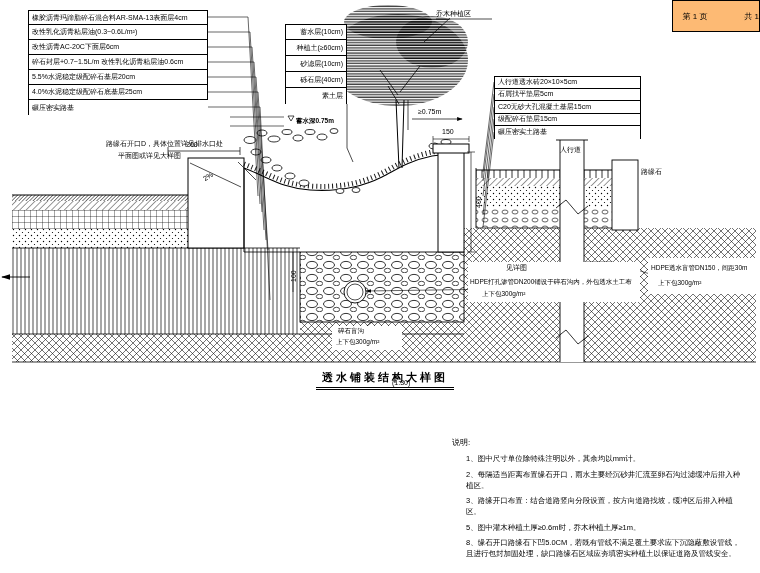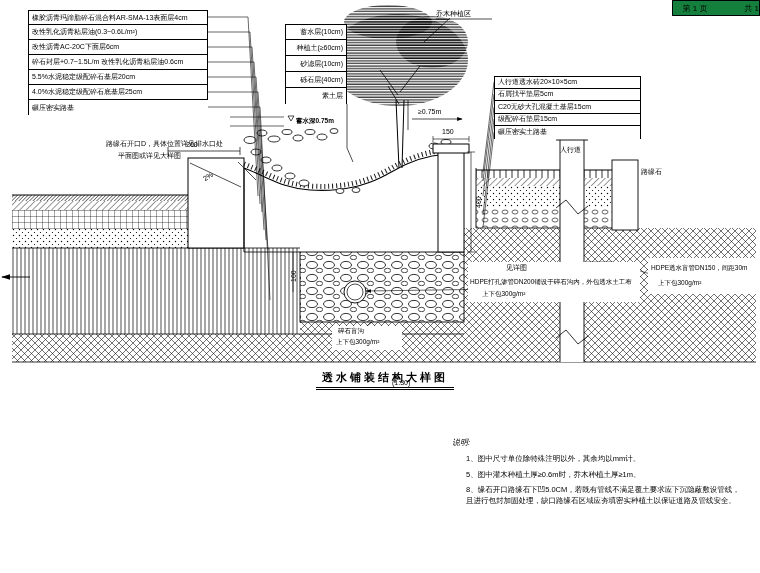--- a/index.html
+++ b/index.html
@@ -10,24 +10,24 @@
   .stack{position:absolute;}
   .stack .row{box-sizing:border-box;border:1px solid #000;border-top:none;
               font-size:7px;white-space:nowrap;overflow:hidden;display:flex;align-items:center;
               padding:0 3px;background:#fff;}
   .stack .row:first-child{border-top:1px solid #000;}
   .stack.mid .row{justify-content:flex-end;}
   .rot{transform-origin:left top;}
   .caption{position:absolute;left:272px;top:370px;font-size:11px;letter-spacing:3px;
            font-weight:bold;border-bottom:3px double #000;padding:0 6px 2px 6px;margin-left:44px;}
   .capscale{position:absolute;left:392px;top:379px;font-size:7px;letter-spacing:0;}
-  .titlecell{position:absolute;top:0;height:16px;box-sizing:border-box;border:1px solid #000;
-             font-size:8px;display:flex;align-items:center;justify-content:center;background:#15803d;}
+  .titlecell{position:absolute;top:0;height:32px;box-sizing:border-box;border:1px solid #000;
+             font-size:8px;display:flex;align-items:center;justify-content:center;background:#fdba74;}
   #notes{position:absolute;left:452px;top:437px;width:305px;font-size:7.5px;line-height:1.55;}
-  #notes .nhead{font-size:8px;margin-bottom:4px;font-style:italic;}
+  #notes .nhead{font-size:8px;margin-bottom:4px;}
   #notes .nitem{margin:0 16px 4px 14px;text-indent:0;line-height:1.5;}
   .whitepatch{position:absolute;background:#fff;}
 </style>
 </head>
 <body>
 
 <div id="sheet">
 
   <svg id="linework" width="760" height="573" viewBox="0 0 760 573">
     <defs>
@@ -278,17 +278,19 @@
   <div class="whitepatch" style="left:332px;top:326px;width:70px;height:24px;"></div>
   <div class="lbl" style="left:338px;top:327px;font-size:6.5px;">碎石盲沟</div>
   <div class="lbl" style="left:336px;top:338px;font-size:6.5px;">上下包300g/m²</div>
 
   <div class="caption">透水铺装结构大样图</div>
   <div class="capscale">(1:30)</div>
 
   <div id="notes">
     <div class="nhead">说明:</div>
     <div class="nitem">1、图中尺寸单位除特殊注明以外，其余均以mm计。</div>
+    <div class="nitem">2、每隔适当距离布置缘石开口，雨水主要经沉砂井汇流至卵石沟过滤缓冲后排入种植区。</div>
+    <div class="nitem">3、路缘开口布置：结合道路竖向分段设置，按方向道路找坡，缓冲区后排入种植区。</div>
     <div class="nitem">5、图中灌木种植土厚≥0.6m时，乔木种植土厚≥1m。</div>
     <div class="nitem">8、缘石开口路缘石下凹5.0CM，若既有管线不满足覆土要求应下沉隐蔽敷设管线，且进行包封加固处理，缺口路缘石区域应夯填密实种植土以保证道路及管线安全。</div>
   </div>
 
 </div>
 
 </body></html>

